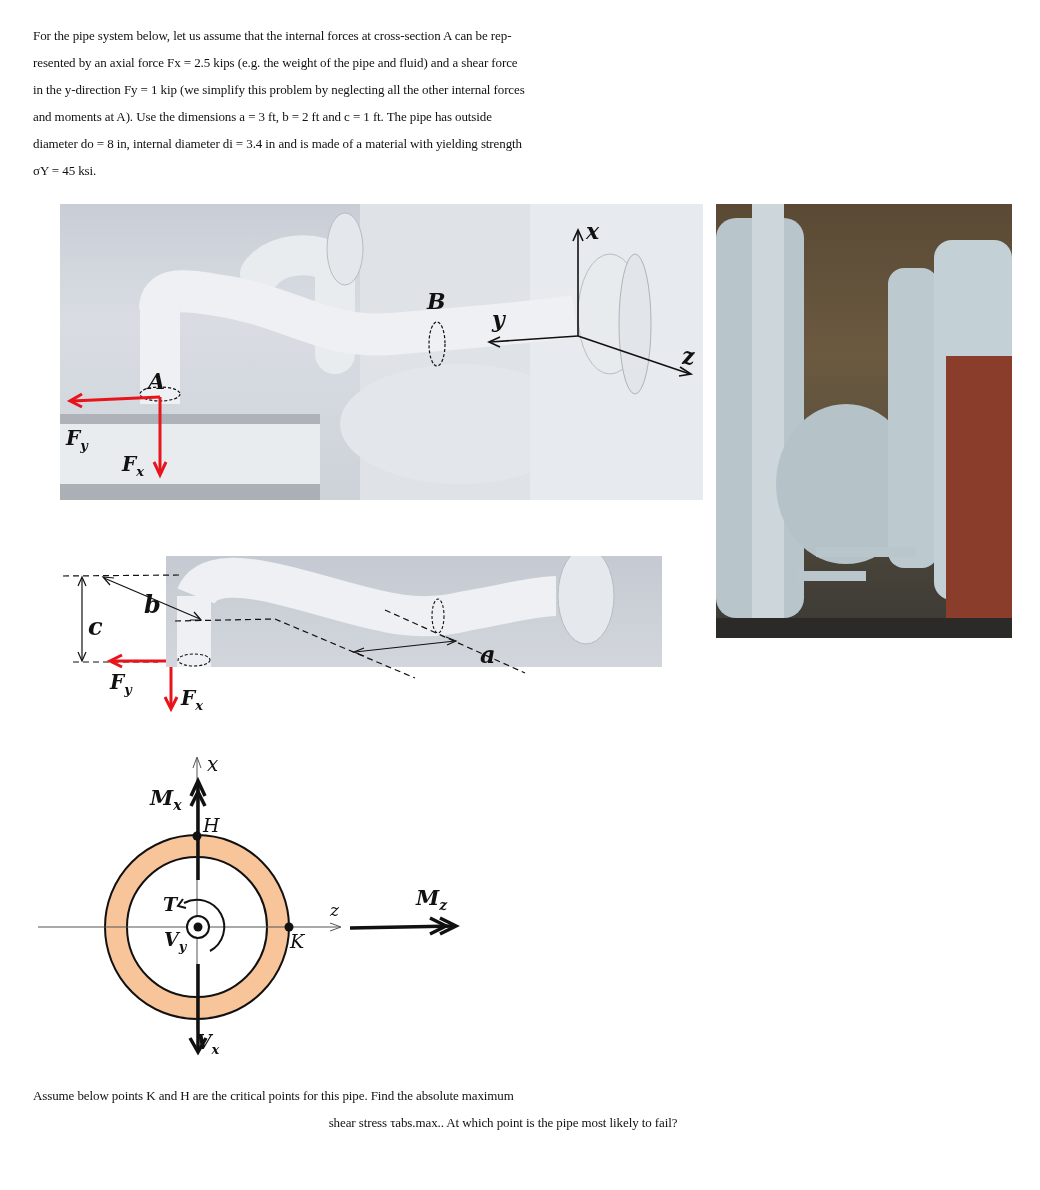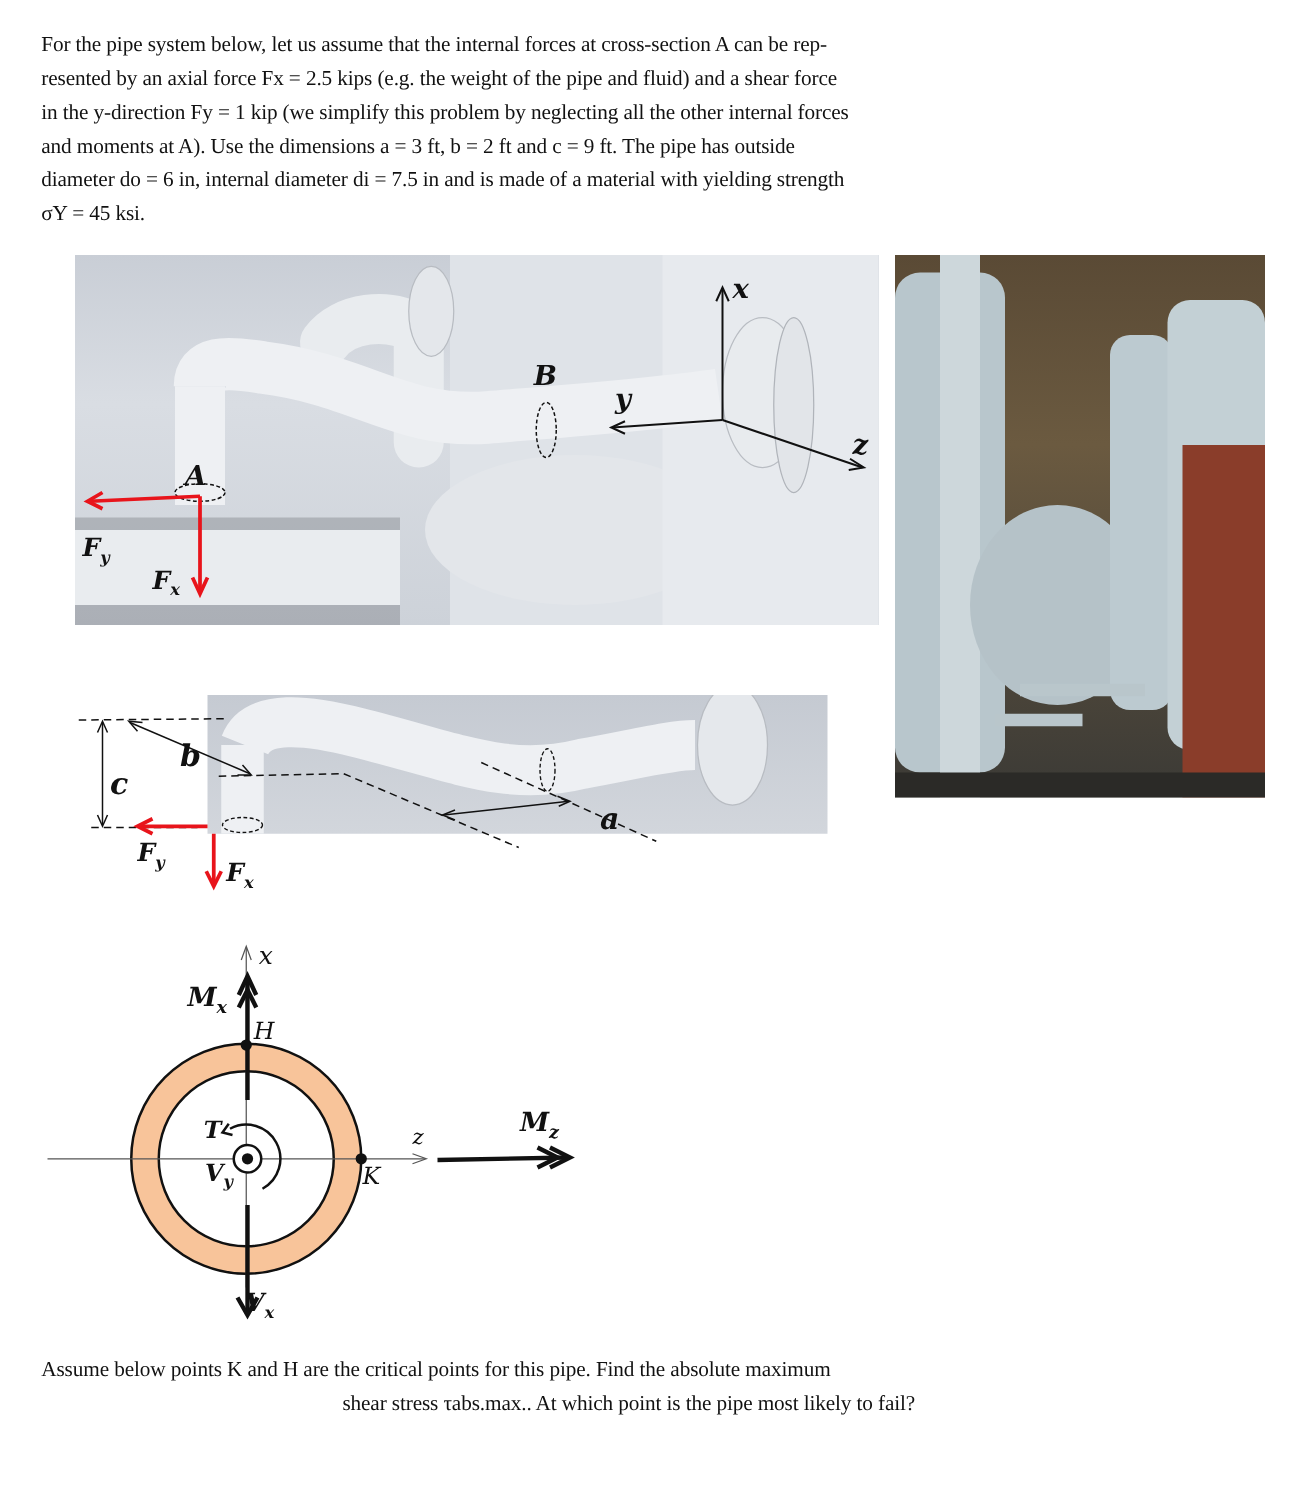--- a/index.html
+++ b/index.html
@@ -1,31 +1,31 @@
 <!DOCTYPE html>
 <html><head>
 <meta charset="utf-8">
 <style>
   html,body{margin:0;padding:0;background:#ffffff;}
   body{width:1040px;height:1190px;position:relative;overflow:hidden;font-family:"DejaVu Serif","Liberation Serif",serif;color:#111;}
-  .para{position:absolute;left:33px;width:940px;font-family:"Liberation Serif","DejaVu Serif",serif;font-size:17px;line-height:27px;text-align:justify;letter-spacing:-0.1px;}
+  .para{position:absolute;left:33px;width:940px;font-family:"Liberation Serif","DejaVu Serif",serif;font-size:13px;line-height:27px;text-align:justify;letter-spacing:-0.1px;}
   .photo{position:absolute;overflow:hidden;}
   .lbl{position:absolute;font-family:"DejaVu Serif",serif;font-weight:bold;font-style:italic;color:#111;}
   .lbl.plain{font-weight:normal;}
   svg{position:absolute;left:0;top:0;overflow:visible;}
 </style>
 </head>
 <body>
 
 <div>
   <div class="para" style="top:22px">For the pipe system below, let us assume that the internal forces at cross-section A can be rep-</div>
   <div class="para" style="top:49px">resented by an axial force Fx = 2.5 kips (e.g. the weight of the pipe and fluid) and a shear force</div>
   <div class="para" style="top:76px">in the y-direction Fy = 1 kip (we simplify this problem by neglecting all the other internal forces</div>
-  <div class="para" style="top:103px">and moments at A). Use the dimensions a = 3 ft, b = 2 ft and c = 9 ft. The pipe has outside</div>
-  <div class="para" style="top:130px">diameter do = 6 in, internal diameter di = 7.5 in and is made of a material with yielding strength</div>
+  <div class="para" style="top:103px">and moments at A). Use the dimensions a = 3 ft, b = 2 ft and c = 1 ft. The pipe has outside</div>
+  <div class="para" style="top:130px">diameter do = 8 in, internal diameter di = 3.4 in and is made of a material with yielding strength</div>
   <div class="para" style="top:157px">σY = 45 ksi.</div>
 </div>
 
 <div class="photo" style="left:60px;top:204px;width:643px;height:296px;background:linear-gradient(180deg,#c9ced6 0%,#d9dde3 40%,#cdd2d9 100%);">
   <svg width="643" height="296">
 
     <rect x="300" y="0" width="220" height="296" fill="#dfe3e8"></rect>
     <ellipse x="0" cx="400" cy="220" rx="120" ry="60" fill="#e3e6ea"></ellipse>
     <rect x="470" y="0" width="173" height="296" fill="#e7eaee"></rect>
     <rect x="0" y="210" width="260" height="86" fill="#6d7075" opacity="0.35"></rect>

